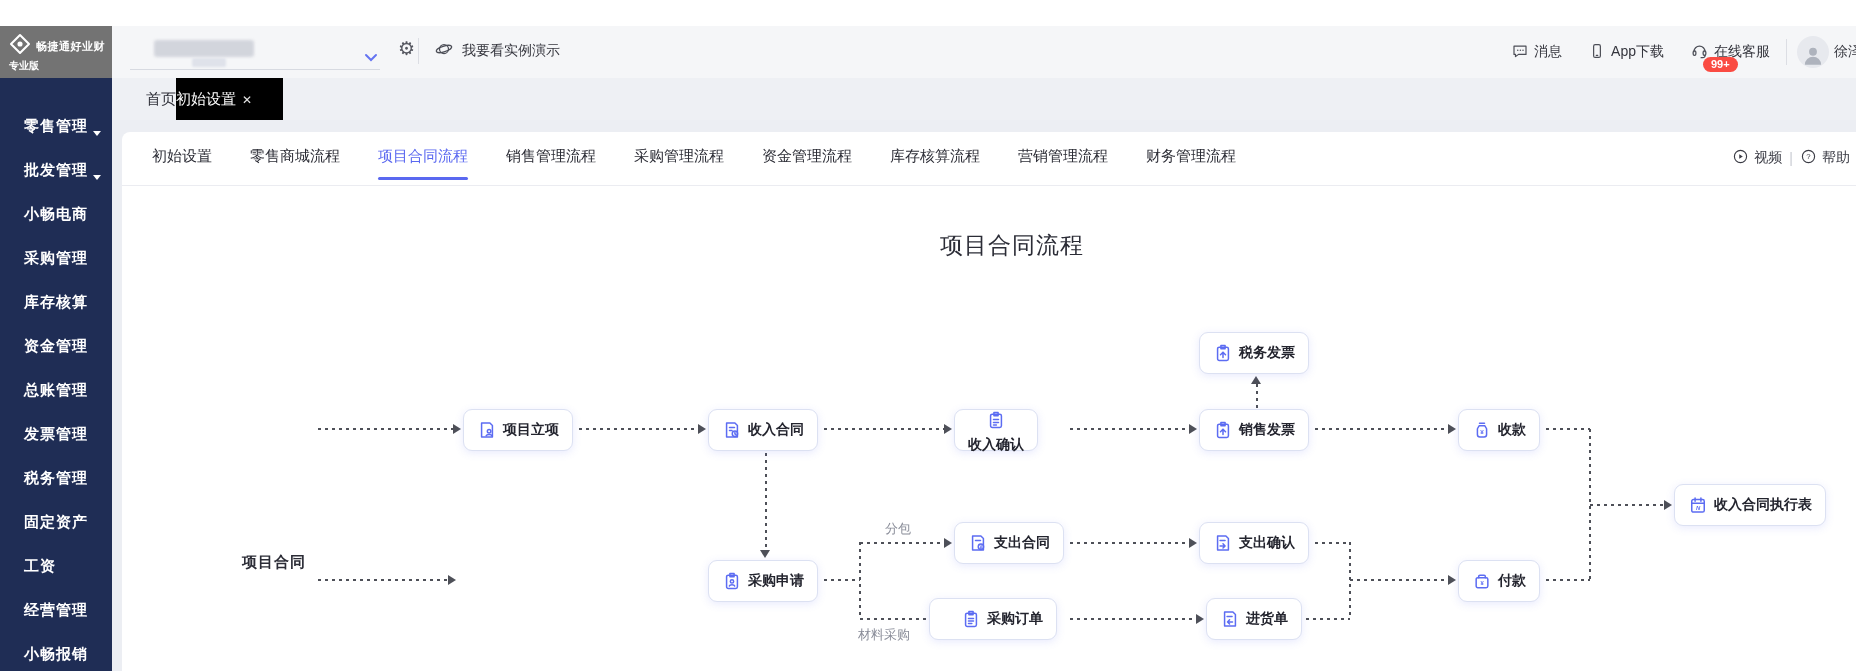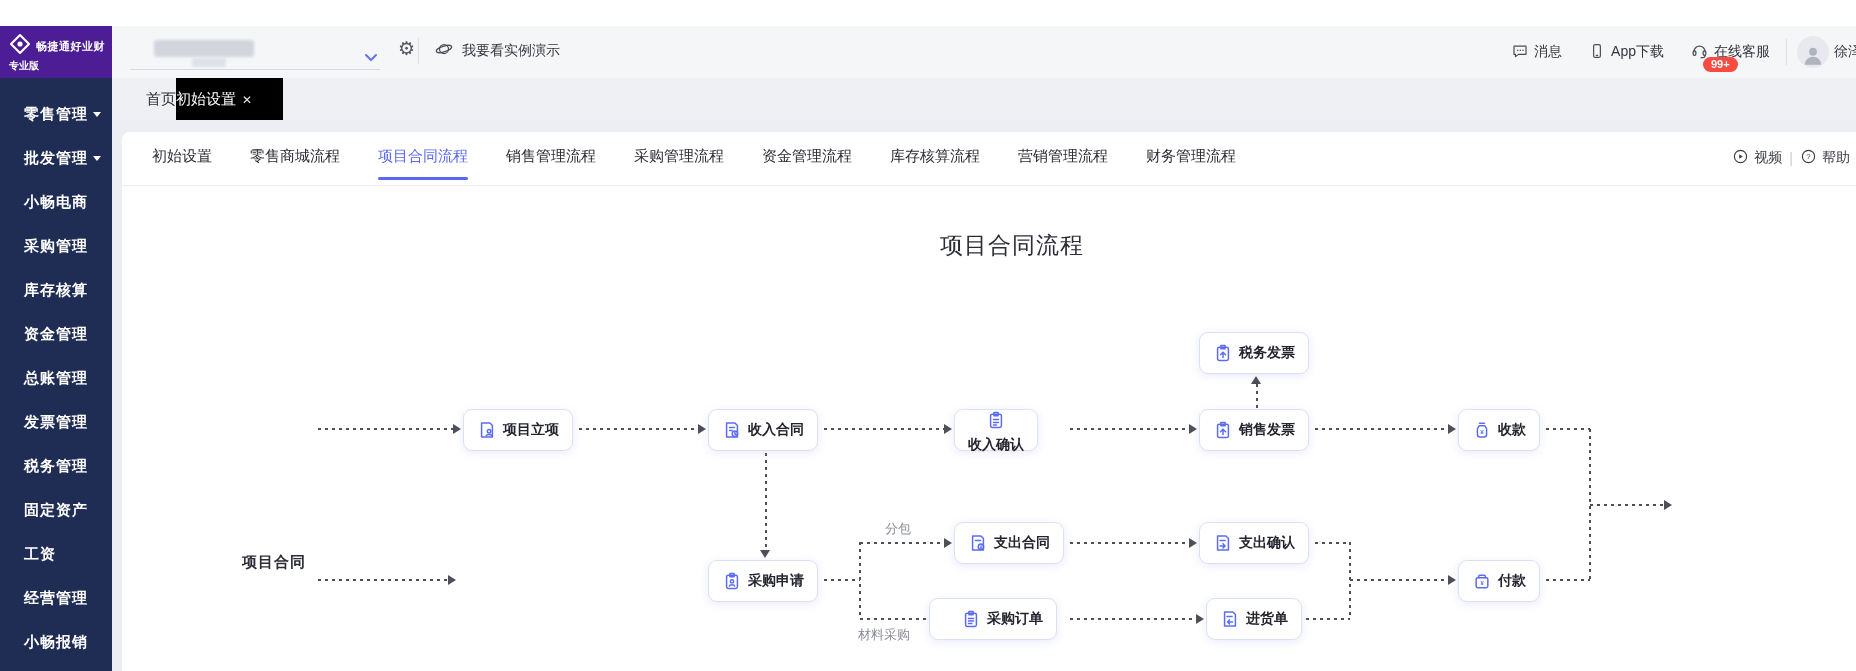--- a/index.html
+++ b/index.html
@@ -3,21 +3,21 @@
 <meta charset="utf-8">
 <style>
   * { margin:0; padding:0; box-sizing:border-box; }
   html,body { width:1856px; height:671px; overflow:hidden; }
   body { font-family:"Liberation Sans","DejaVu Sans",sans-serif; background:#fff; position:relative; }
 
   
   .topstrip { position:absolute; left:0; top:0; width:1856px; height:26px; background:#fff; }
 
   
-  .logo-block { position:absolute; left:0; top:26px; width:112px; height:52px; background:#4c1d95; color:#fff; }
+  .logo-block { position:absolute; left:0; top:26px; width:112px; height:52px; background:#737373; color:#fff; }
   .logo-row { position:absolute; left:8px; top:6px; display:flex; align-items:center; gap:4px; }
   .brand-name { font-size:11px; font-weight:bold; white-space:nowrap; letter-spacing:.5px; }
   .edition { position:absolute; left:9px; bottom:5px; font-size:10px; font-weight:bold; }
 
   
   .header { position:absolute; left:112px; top:26px; width:1744px; height:52px; background:#f5f6f8; }
   .acct-select { position:absolute; left:18px; top:10px; width:250px; height:34px; border-bottom:1px solid #d7dae1; }
   .blur1 { position:absolute; left:24px; top:4px; width:100px; height:17px; background:#c7cad3; border-radius:3px; filter:blur(1.5px); opacity:.75; }
   .blur2 { position:absolute; left:62px; top:22px; width:34px; height:9px; background:#dfe2ea; border-radius:2px; filter:blur(1px); }
   .chevron { position:absolute; right:2px; top:12px; }
@@ -31,21 +31,21 @@
   .username { font-size:14px; color:#34353d; width:22px; overflow:hidden; white-space:nowrap; }
 
   
   .wtabs { position:absolute; left:112px; top:78px; width:1744px; height:42px; background:#eef0f4; }
   .wtab-home { position:absolute; left:16px; top:0; height:42px; line-height:42px; padding:0 18px; font-size:15px; color:#2e2f38; cursor:pointer; }
   .wtab-active { position:absolute; left:64px; top:0; height:42px; line-height:42px; width:107px; background:#000000; color:#fff; font-size:15px; text-align:left; cursor:pointer; }
   .wtab-active .x { font-size:12px; margin-left:6px; opacity:.9; }
 
   
   .sidebar { position:absolute; left:0; top:78px; width:112px; height:593px; background:#1f2d55; padding-top:14px; }
-  .side-item { height:44px; display:flex; align-items:center; padding-left:24px; color:#fff; font-size:15px; font-weight:bold; letter-spacing:1px; cursor:pointer; white-space:nowrap; }
+  .side-item { height:44px; display:flex; align-items:flex-end; padding-left:24px; color:#fff; font-size:15px; font-weight:bold; letter-spacing:1px; cursor:pointer; white-space:nowrap; }
   .caret { width:0; height:0; border-left:4px solid transparent; border-right:4px solid transparent; border-top:5px solid #fff; margin-left:5px; }
 
   
   .content-bg { position:absolute; left:112px; top:120px; width:1744px; height:551px; background:#eceef3; }
   .card { position:absolute; left:122px; top:132px; right:0; bottom:0; background:#fff; border-top-left-radius:8px; }
   .tabbar { position:absolute; left:0; top:0; right:0; height:54px; border-bottom:1px solid #ebecf1; }
   .tabs { position:absolute; left:30px; top:15px; display:flex; gap:38px; font-size:15px; color:#2b2c35; }
   .tab { cursor:pointer; position:relative; padding-bottom:14px; white-space:nowrap; }
   .tab.active { color:#5a68f0; }
   .tab.active::after { content:""; position:absolute; left:0; right:0; bottom:0; height:3px; background:#5a68f0; border-radius:2px; }
@@ -379,13 +379,21 @@
     <span>进货单</span>
   </div>
   <div class="node" style="left:1336px; top:428px;">
     <svg class="nico" width="20" height="20" viewBox="0 0 24 24" fill="none" stroke="#5c6cf2" stroke-width="1.8" stroke-linecap="round" stroke-linejoin="round">
         <rect x="5" y="8" width="14" height="12" rx="2"></rect>
         <path d="M8 8V6.5A1.5 1.5 0 0 1 9.5 5h5A1.5 1.5 0 0 1 16 6.5V8"></path>
         <text x="12" y="17" font-size="7" fill="#5c6cf2" stroke="none" text-anchor="middle">¥</text>
       </svg>
     <span>付款</span>
   </div>
+  <div class="node" style="left:1552px; top:352px;">
+    <svg class="nico" width="20" height="20" viewBox="0 0 24 24" fill="none" stroke="#5c6cf2" stroke-width="1.8" stroke-linecap="round" stroke-linejoin="round">
+        <rect x="4.5" y="5.5" width="15" height="15" rx="2"></rect>
+        <path d="M4.5 10h15M8.5 3.5v4M15.5 3.5v4"></path>
+        <text x="12" y="18" font-size="7" fill="#5c6cf2" stroke="none" text-anchor="middle" font-style="italic">N</text>
+      </svg>
+    <span>收入合同执行表</span>
+  </div>
 </div>
 
 </body></html>

